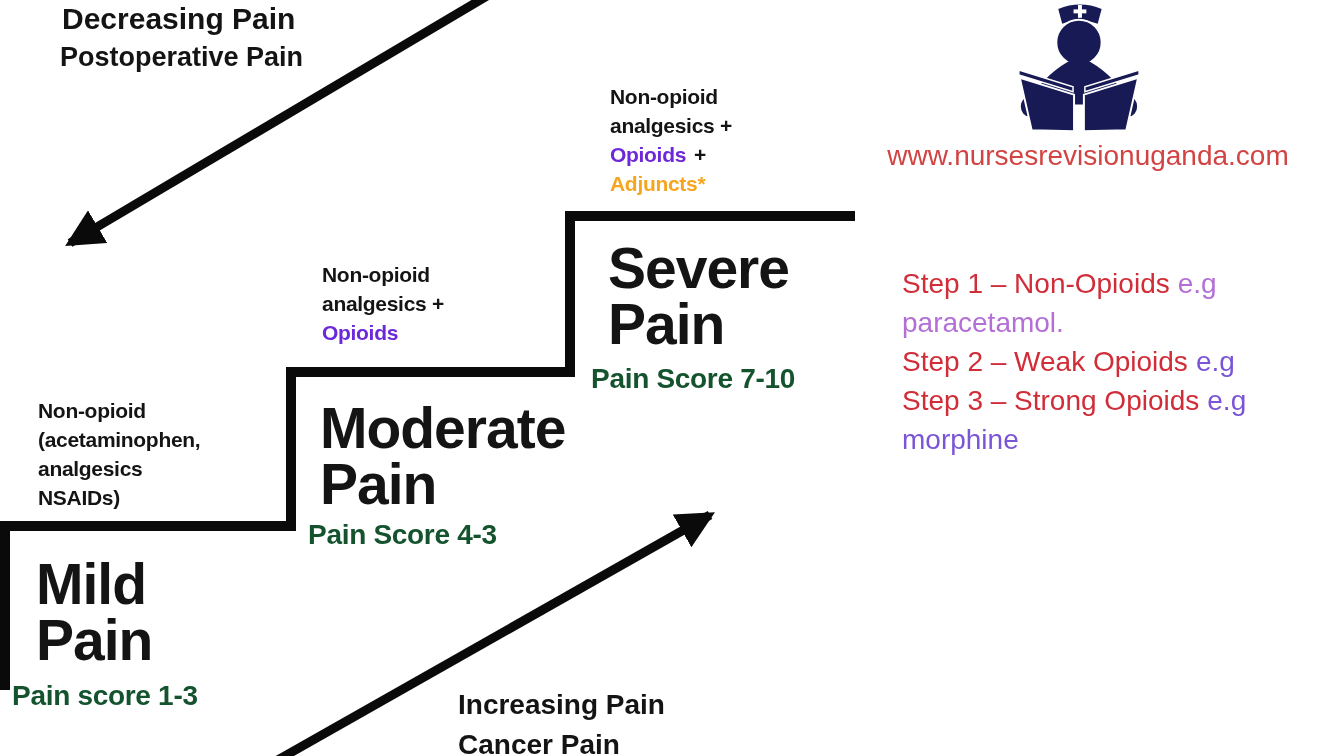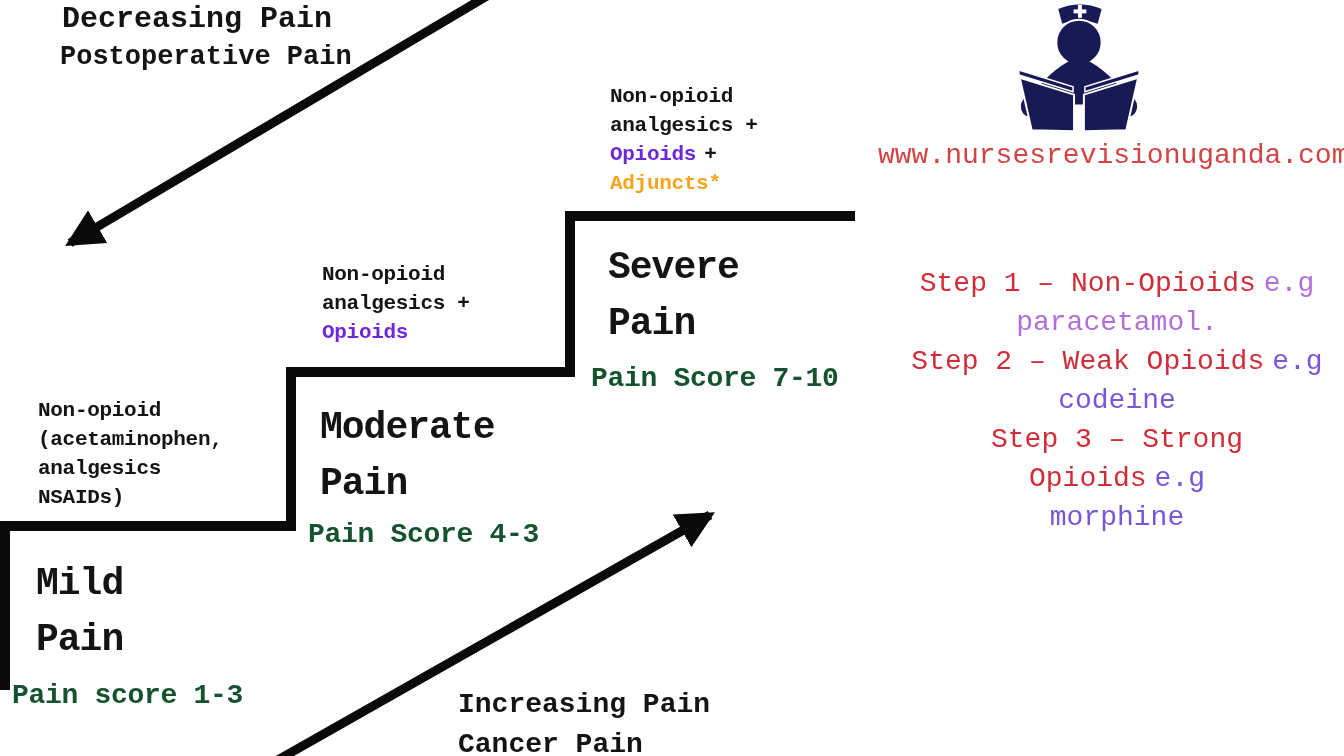--- a/index.html
+++ b/index.html
@@ -1,44 +1,44 @@
 <!DOCTYPE html>
 <html><head>
 <meta charset="utf-8">
 <style>
   html,body{margin:0;padding:0;background:#ffffff;}
   #canvas{
     position:relative;width:1344px;height:756px;overflow:hidden;background:#ffffff;
-    font-family:Liberation Mono, monospace;color:#141414;
+    font-family:Liberation Sans, sans-serif;color:#141414;
   }
   .abs{position:absolute;}
   svg{display:block;}
 
   
   .meds{font-size:21px;font-weight:700;line-height:29px;letter-spacing:-0.3px;white-space:nowrap;}
   .blue{color:#6d28d9;}
   .orange{color:#f7a51d;}
   .plus{margin-left:8px;color:#141414;}
 
   
-  .stair-title{font-size:38px;font-weight:800;line-height:56px;letter-spacing:-1px;white-space:nowrap;}
+  .stair-title{font-size:57px;font-weight:800;line-height:56px;letter-spacing:-1px;white-space:nowrap;}
 
   
   .score{font-size:28px;font-weight:800;color:#14532d;white-space:nowrap;letter-spacing:-0.3px;}
 
   
   .arrow-caption-1{font-size:30px;font-weight:700;line-height:38px;white-space:nowrap;}
   .arrow-caption-2{font-size:27px;font-weight:700;line-height:34px;white-space:nowrap;}
   .arrow-caption-b{font-size:28px;font-weight:700;line-height:40px;white-space:nowrap;}
 
   
   .url{font-size:28px;color:#d24343;text-align:center;white-space:nowrap;}
 
   
-  .who-block{width:430px;text-align:center;font-size:28px;line-height:39px;}
+  .who-block{width:430px;text-align:left;font-size:28px;line-height:39px;}
   .who-red{color:#d02d38;}
   .who-purple{color:#b36fd6;}
   .who-violet{color:#7a55d8;}
   .eg{margin-left:8px;}
 </style>
 </head>
 <body>
 
 <div id="canvas">
 
@@ -114,18 +114,17 @@
       <path d="M 132,79 L 77,96 L 77,133 L 120,132 Z" stroke="#ffffff" stroke-width="2"></path>
     </g>
   </svg>
 
   <div class="abs url" style="left:878px;top:140px;width:420px;">www.nursesrevisionuganda.com</div>
 
   <div class="abs who-block" style="left:902px;top:264px;">
     <div><span class="who-red">Step 1 – Non-Opioids</span><span class="who-purple eg">e.g</span></div>
     <div class="who-purple">paracetamol.</div>
     <div><span class="who-red">Step 2 – Weak Opioids</span><span class="who-violet eg">e.g</span></div>
-    <div class="who-violet">codeine</div>
     <div><span class="who-red">Step 3 – Strong Opioids</span><span class="who-violet eg">e.g</span></div>
     <div class="who-violet">morphine</div>
   </div>
 
 </div>
 
 </body></html>

